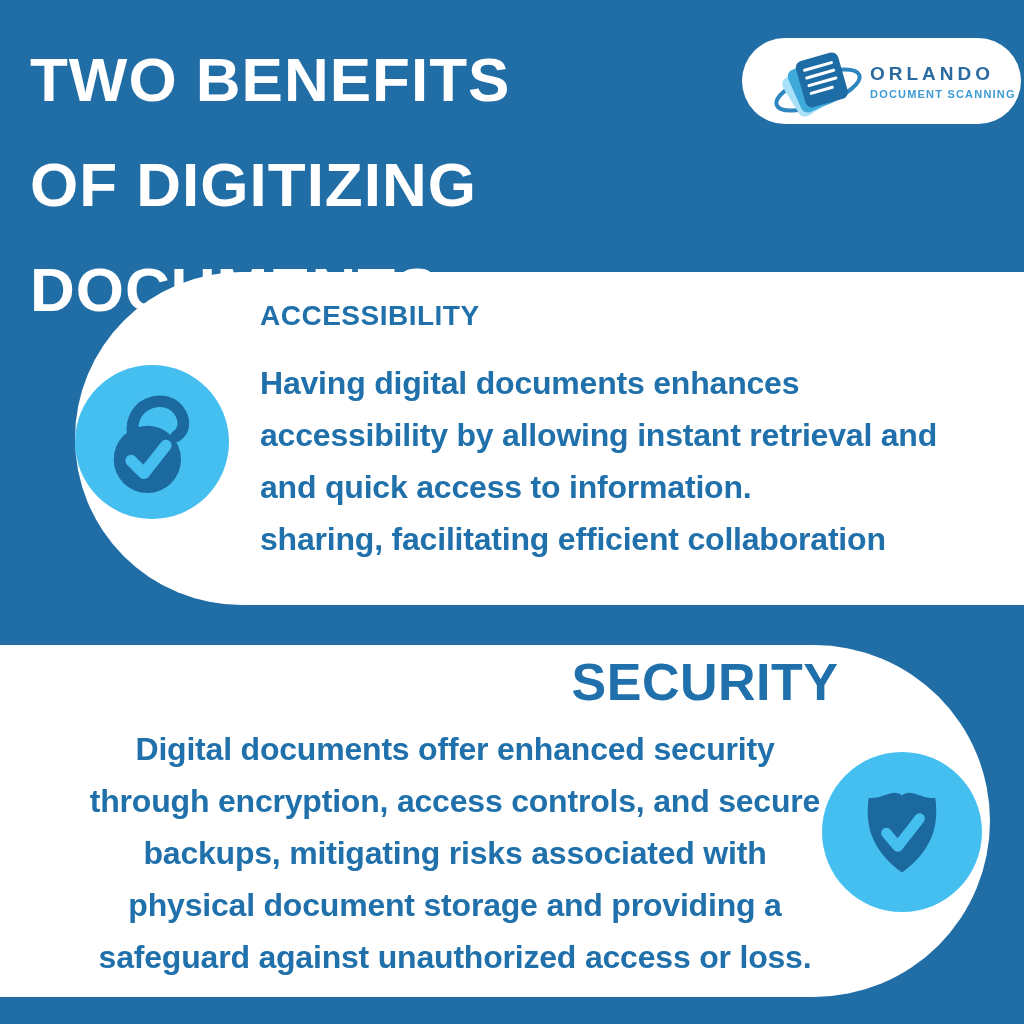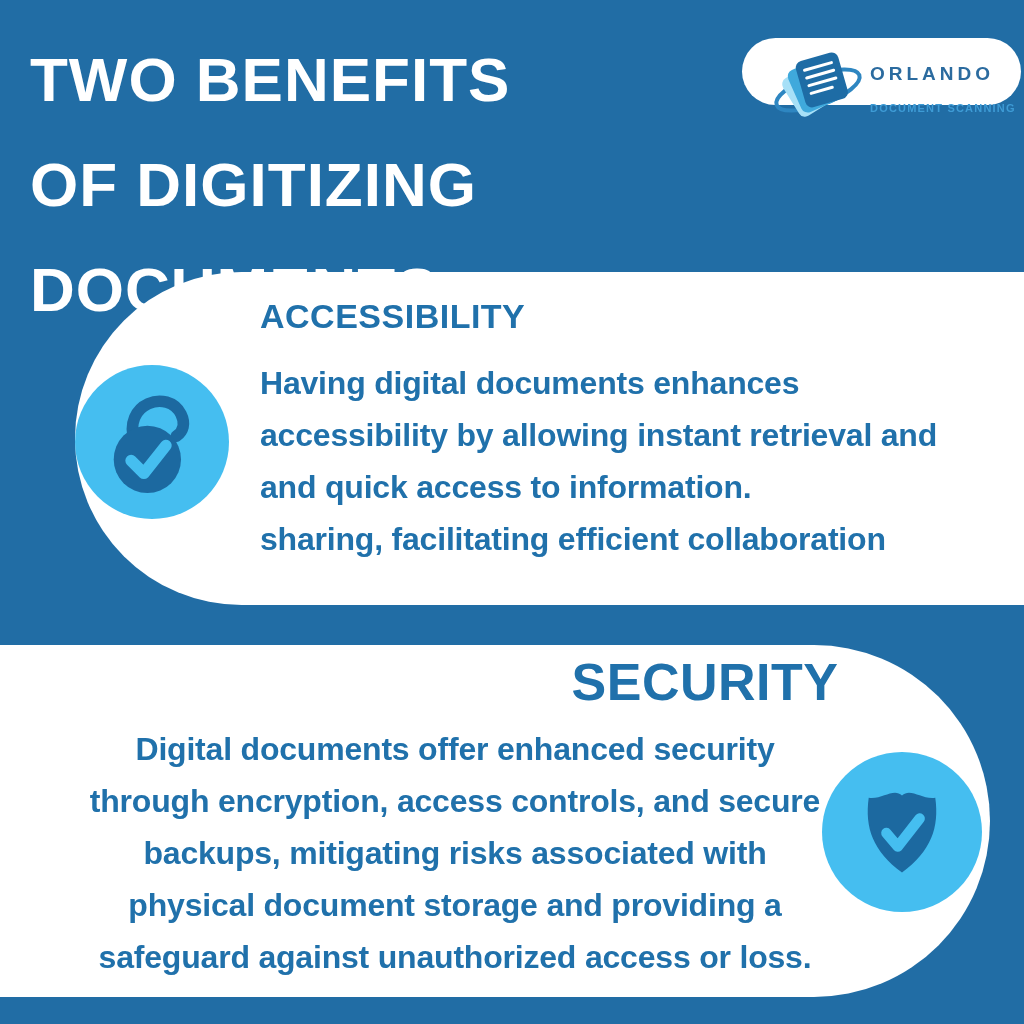--- a/index.html
+++ b/index.html
@@ -22,32 +22,32 @@
   
   .title{
     position:absolute;left:30px;top:13px;
     color:#FFFFFF;font-weight:700;
     font-size:62px;line-height:77px;letter-spacing:1px;
   }
   .title .line{white-space:nowrap;margin-top:28px;}
   
   .logo-badge{
     position:absolute;right:3px;top:38px;
-    width:279px;height:67px;
+    width:279px;height:86px;
     background:var(--card);border-radius:44px;
   }
   .logo-mark{position:absolute;left:22px;top:5px;width:108px;height:77px;}
   .logo-text{position:absolute;left:128px;top:25px;}
   .logo-name{
     color:var(--logo-navy);font-weight:700;font-size:19px;
     letter-spacing:4px;line-height:22px;white-space:nowrap;
   }
   .logo-tagline{
     color:var(--logo-light);font-weight:700;font-size:11px;
-    letter-spacing:1.2px;line-height:13px;margin-top:17px;white-space:nowrap;
+    letter-spacing:1.2px;line-height:13px;margin-top:3px;white-space:nowrap;
   }
   
   .card{position:absolute;background:var(--card);}
   .card.accessibility{
     left:75px;top:272px;width:949px;height:333px;
     border-radius:167px 0 0 167px;
   }
   .card.security{
     left:0;top:645px;width:990px;height:352px;
     border-radius:0 176px 176px 0;
@@ -55,21 +55,21 @@
   .icon-badge{
     position:absolute;border-radius:50%;
     background:var(--light);
     display:flex;align-items:center;justify-content:center;
   }
   .accessibility .icon-badge{left:0px;top:93px;width:154px;height:154px;}
   .security .icon-badge{left:822px;top:107px;width:160px;height:160px;}
   .card-heading{
     position:absolute;color:var(--text);font-weight:700;white-space:nowrap;
   }
-  .accessibility .card-heading{left:185px;top:24px;font-size:34px;line-height:40px;letter-spacing:0.5px;}
+  .accessibility .card-heading{left:185px;top:24px;font-size:28px;line-height:40px;letter-spacing:0.5px;}
   .security .card-heading{left:540px;top:14px;width:330px;text-align:center;font-size:52px;line-height:46px;letter-spacing:0.5px;}
   .card-body{
     position:absolute;color:var(--text);font-weight:700;
     font-size:32px;line-height:52px;letter-spacing:-0.2px;
   }
   .accessibility .card-body{left:185px;top:85px;}
   .accessibility .card-body .line{white-space:nowrap;text-align:left;}
   .security .card-body{left:20px;top:78px;width:870px;text-align:center;}
   .security .card-body .line{white-space:nowrap;}
 </style>

